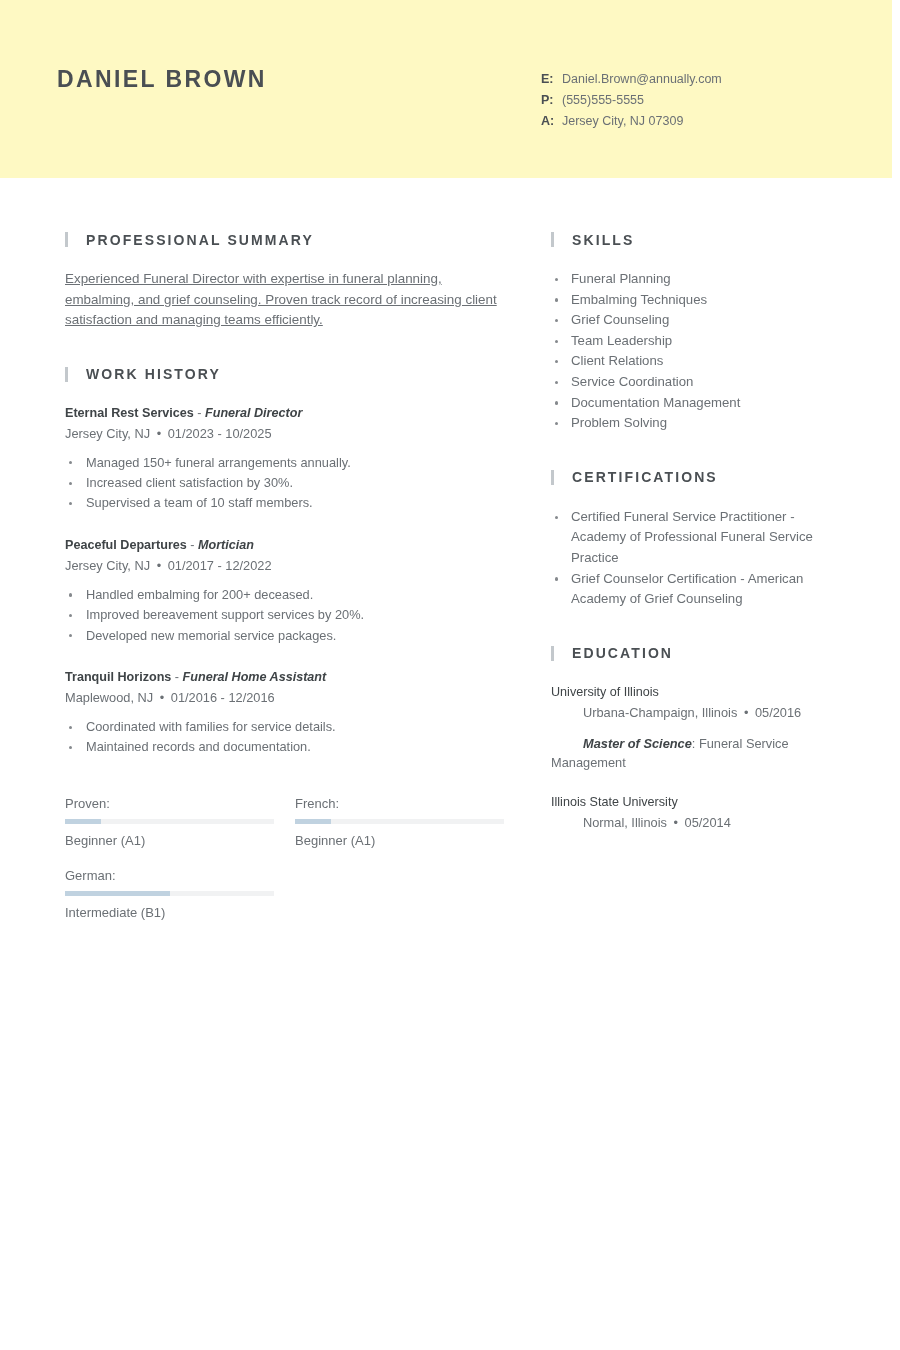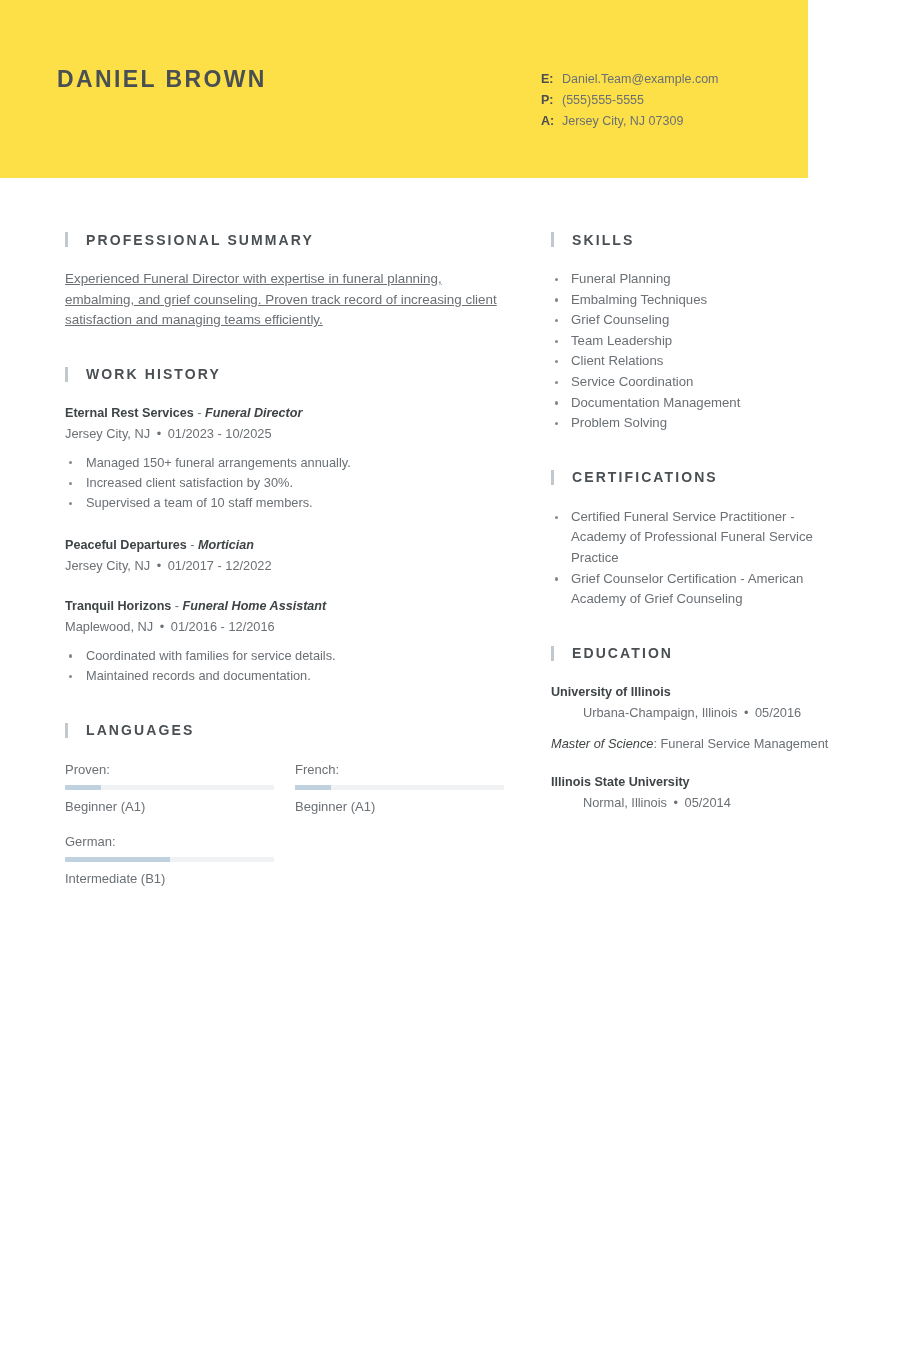--- a/index.html
+++ b/index.html
@@ -21,23 +21,23 @@
     width: 900px;
     height: 1350px;
     background: #ffffff;
     overflow: hidden;
   }
 
   
   .header {
     position: absolute;
     top: 0; left: 0;
-    width: 808px;
+    width: 892px;
     height: 178px;
-    background: #fde047;
+    background: #fef9c3;
   }
 
   .name {
     position: absolute;
     left: 57px;
     top: 66px;
     font-size: 23px;
     font-weight: bold;
     letter-spacing: 2.4px;
     color: #4a4f53;
@@ -221,21 +221,21 @@
     line-height: 19px;
     color: #6b7075;
   }
 
   
   .edu { margin-bottom: 20px; }
   .edu:last-child { margin-bottom: 0; }
 
   .edu-school {
     font-size: 12.6px;
-    font-weight: bold;
+    font-weight: normal;
     line-height: 18px;
     color: #3f4447;
     margin-bottom: 2px;
   }
 
   .edu-meta {
     font-size: 12.8px;
     line-height: 19px;
     color: #6b7075;
     margin-bottom: 12px;
@@ -244,36 +244,37 @@
 
   .edu-meta .dot { padding: 0 3px; }
 
   .edu-degree {
     font-size: 12.8px;
     line-height: 19.6px;
     color: #6b7075;
   }
 
   .edu-degree-name {
-    font-weight: normal;
+    font-weight: bold;
     font-style: italic;
     color: #3f4447;
+    margin-left: 32px;
   }
 </style>
 </head>
 <body>
 
 <div class="page">
 
   <div class="header">
     <div class="name">DANIEL BROWN</div>
     <div class="contact" id="contact-block">
         <div class="contact-row">
           <span class="contact-key">E:</span>
-          <span class="contact-val">Daniel.Team@example.com</span>
+          <span class="contact-val">Daniel.Brown@annually.com</span>
         </div>
         <div class="contact-row">
           <span class="contact-key">P:</span>
           <span class="contact-val">(555)555-5555</span>
         </div>
         <div class="contact-row">
           <span class="contact-key">A:</span>
           <span class="contact-val">Jersey City, NJ 07309</span>
         </div>
       </div>
@@ -300,37 +301,38 @@
             <div class="job-meta"><span>Jersey City, NJ</span><span class="dot">&nbsp;•&nbsp;</span><span>01/2023 - 10/2025</span></div>
             <ul class="blist">
               <li>Managed 150+ funeral arrangements annually.</li>
               <li>Increased client satisfaction by 30%.</li>
               <li>Supervised a team of 10 staff members.</li>
             </ul>
           </div>
           <div class="job">
             <div class="job-line"><span class="job-company">Peaceful Departures</span><span class="job-sep"> - </span><span class="job-title">Mortician</span></div>
             <div class="job-meta"><span>Jersey City, NJ</span><span class="dot">&nbsp;•&nbsp;</span><span>01/2017 - 12/2022</span></div>
+            <ul class="blist">
+              <li>Handled embalming for 200+ deceased.</li>
+              <li>Improved bereavement support services by 20%.</li>
+              <li>Developed new memorial service packages.</li>
+            </ul>
           </div>
           <div class="job">
             <div class="job-line"><span class="job-company">Tranquil Horizons</span><span class="job-sep"> - </span><span class="job-title">Funeral Home Assistant</span></div>
             <div class="job-meta"><span>Maplewood, NJ</span><span class="dot">&nbsp;•&nbsp;</span><span>01/2016 - 12/2016</span></div>
             <ul class="blist">
               <li>Coordinated with families for service details.</li>
               <li>Maintained records and documentation.</li>
             </ul>
           </div>
         </div>
     </div>
 
     <div class="sec-block">
-      <div class="sec-head">
-        <span class="sec-bar"></span>
-        <span class="sec-title">LANGUAGES</span>
-      </div>
       <div class="lang-grid" id="lang-grid">
           <div class="lang-item">
             <div class="lang-name">Proven:</div>
             <div class="lang-track">
               <div class="lang-fill" style="width: 17%;"></div>
             </div>
             <div class="lang-level">Beginner (A1)</div>
           </div>
           <div class="lang-item" style="grid-column: 3;">
             <div class="lang-name">French:</div>

